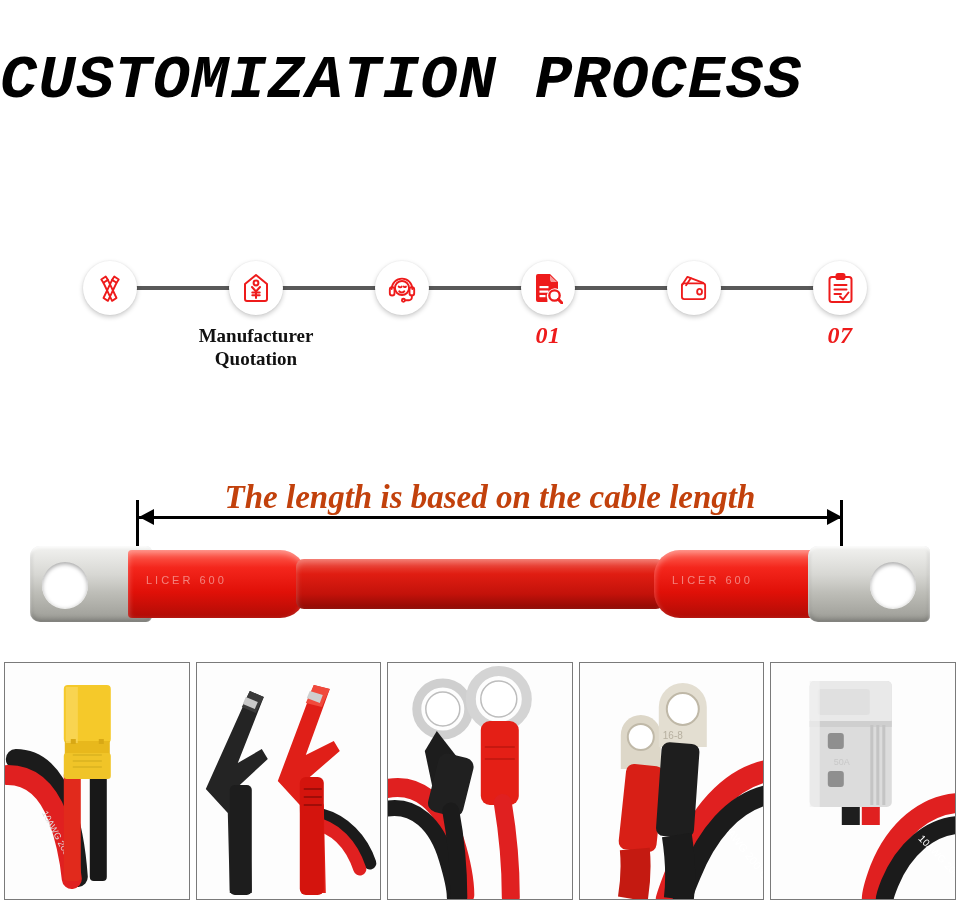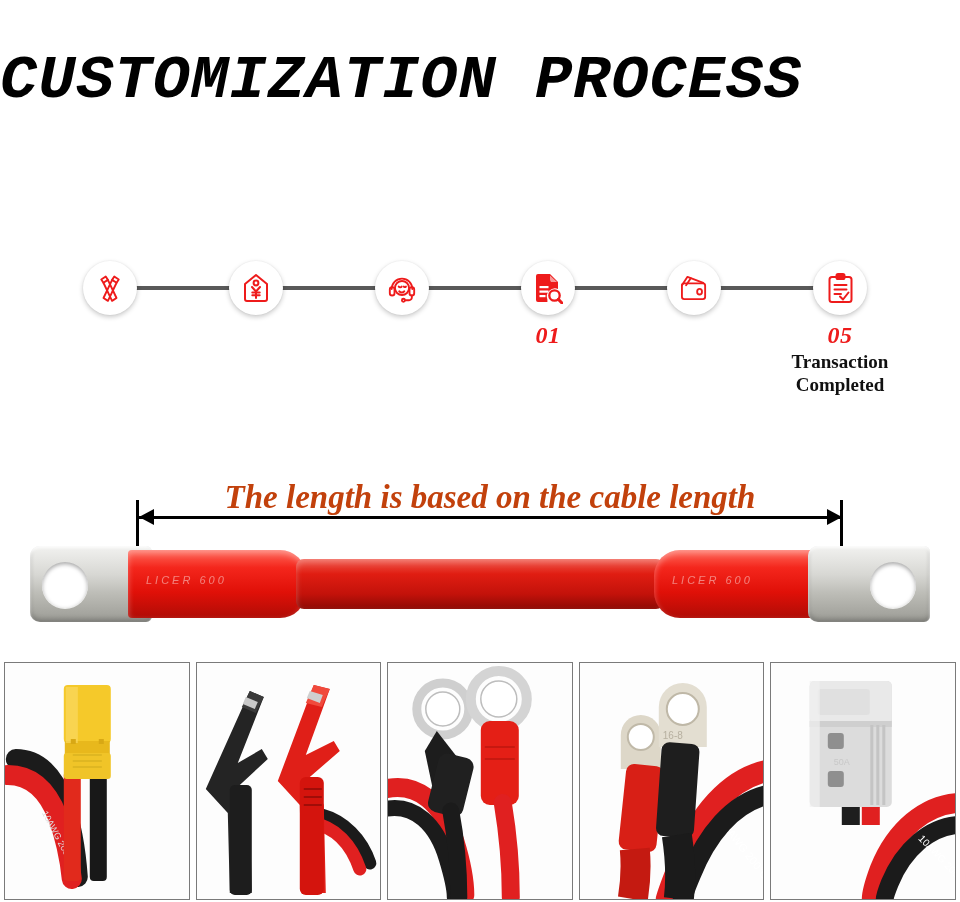--- a/index.html
+++ b/index.html
@@ -176,21 +176,20 @@
     box-shadow: inset 0 3px 6px rgba(255,255,255,.28);
   }
   .shrink-print {
     position: absolute;
     top: 42px; height: 12px;
     color: rgba(255,255,255,.45);
     font-family: "Liberation Sans", sans-serif;
     font-size: 11px;
     letter-spacing: 3px;
     white-space: nowrap;
-    font-style: italic;
   }
   #print-left  { left: 146px; }
   #print-right { left: 672px; }
 
   
   #gallery {
     position: absolute;
     left: 0; top: 662px;
     width: 960px; height: 238px;
     display: flex;
@@ -239,20 +238,22 @@
           <path d="M14 2 L25 11 V26 a2 2 0 0 1 -2 2 H5 a2 2 0 0 1 -2 -2 V11 Z"></path>
           <circle cx="14" cy="10" r="2.4"></circle>
           <path d="M10 14 L14 18.5 L18 14"></path>
           <path d="M14 18.5 V25"></path>
           <path d="M10.3 19.6 H17.7"></path>
           <path d="M10.3 22.2 H17.7"></path>
         </svg>
       </span>
     </div>
     <div class="step-text">
+      <span class="step-label">Manufacturer
+Quotation</span>
     </div>
   </div>
 
   <div class="step top" style="left:402px;">
 
     <div class="step-node">
       <span>
         <svg width="30" height="30" viewBox="0 0 32 32" fill="none" stroke="#ee1b1b" stroke-width="2" stroke-linecap="round" stroke-linejoin="round">
           <path d="M5 17 a11 11 0 0 1 22 0"></path>
           <rect x="3" y="15" width="5" height="9" rx="2.5"></rect>
@@ -308,23 +309,21 @@
           <rect x="2.5" y="4" width="22" height="25" rx="2.5"></rect>
           <rect x="9.5" y="1" width="8" height="5" rx="1.6" fill="#ee1b1b"></rect>
           <path d="M7.5 12 H19.5"></path>
           <path d="M7.5 16.5 H19.5"></path>
           <path d="M7.5 21 H14"></path>
           <path d="M13 23.5 L16 26.5 L21.5 19.5"></path>
         </svg>
       </span>
     </div>
     <div class="step-text">
-      <span class="step-num">05</span>
-      <span class="step-label">Transaction
-Completed</span>
+      <span class="step-num">07</span>
     </div>
   </div>
 
 </div>
 
 <div id="cable-section">
 
   <div id="dimension-caption">The length is based on the cable length</div>
 
   <div class="dim-ext" id="dim-ext-left"></div>

